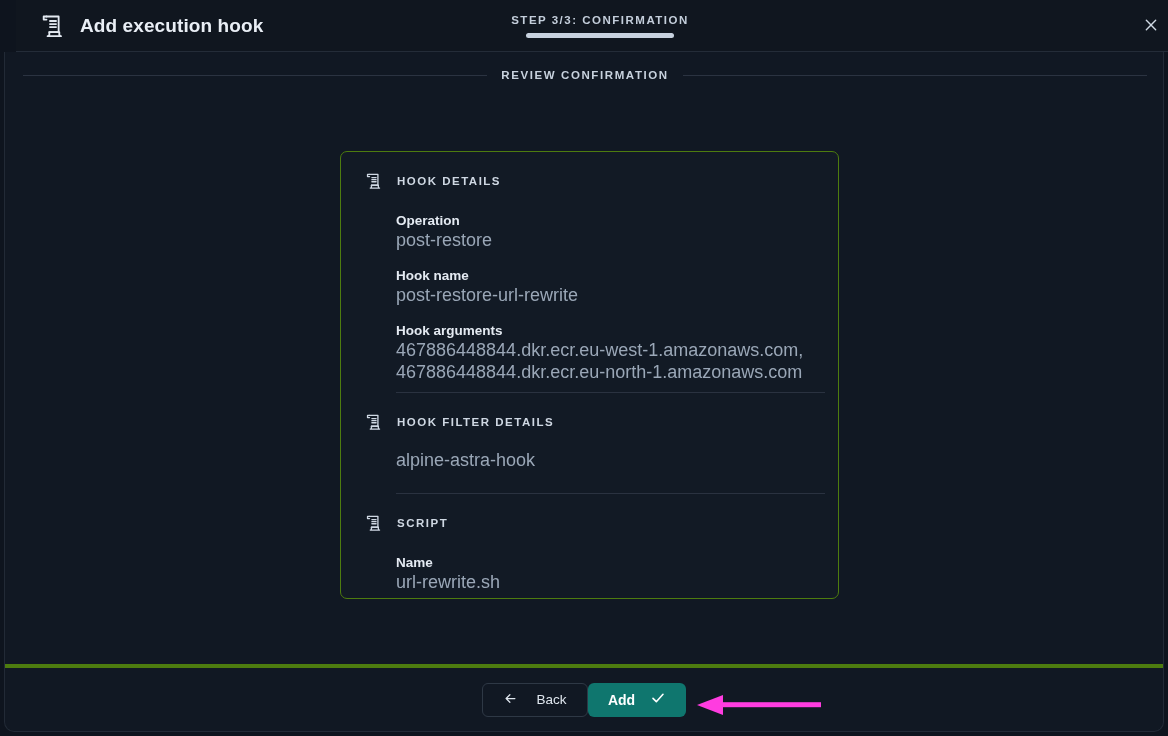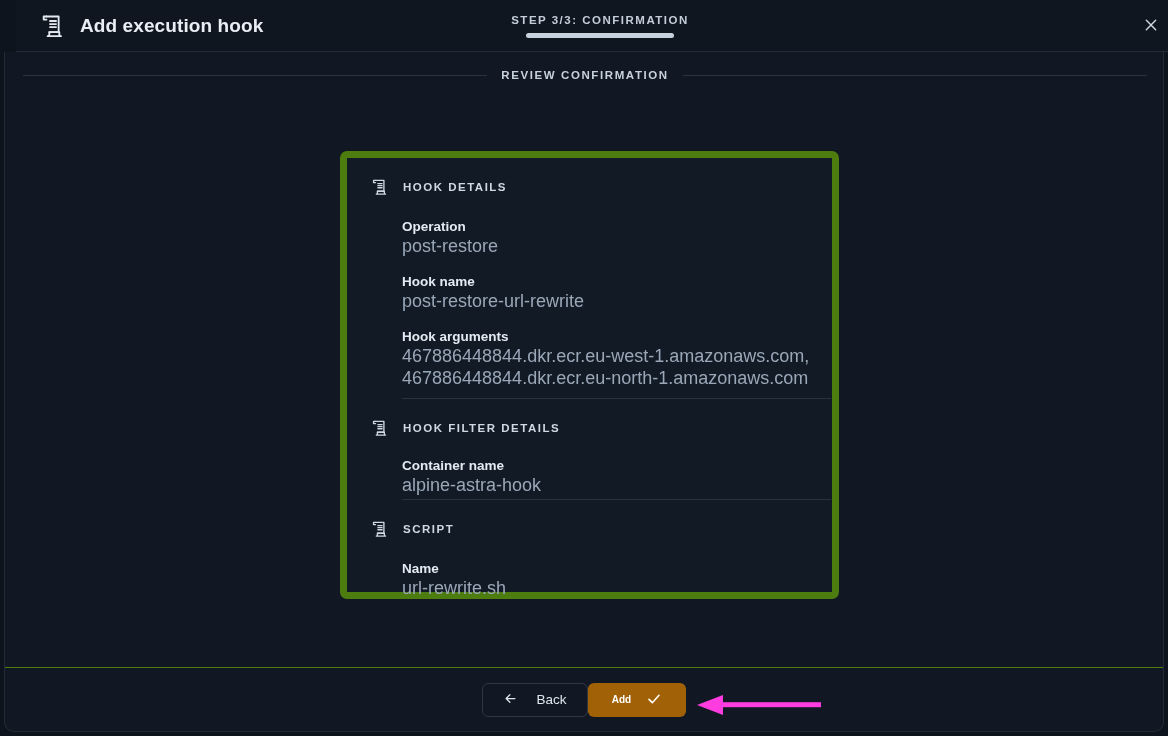--- a/index.html
+++ b/index.html
@@ -129,21 +129,21 @@
   }
 
   
   .card {
     position: absolute;
     left: 335px;
     top: 99px;
     width: 499px;
     height: 448px;
     box-sizing: border-box;
-    border: 7px solid #4d7c0f;
+    border: 1px solid #4d7c0f;
     border-radius: 7px;
     background: #121a25;
   }
 
   .group { position: absolute; left: 0; width: 100%; }
   .group-head {
     display: flex;
     align-items: center;
     gap: 14px;
     padding-left: 24px;
@@ -178,21 +178,21 @@
     background: #2a3240;
   }
 
   
   .footer {
     position: absolute;
     left: 0;
     bottom: 0;
     width: 1158px;
     height: 63px;
-    border-top: 1px solid #4d7c0f;
+    border-top: 4px solid #4d7c0f;
     display: flex;
     align-items: center;
     justify-content: center;
   }
   .btn {
     border: none;
     cursor: pointer;
     font-family: "Liberation Sans", sans-serif;
     display: inline-flex;
     align-items: center;
@@ -208,23 +208,23 @@
     font-size: 13.5px;
     gap: 18px;
     padding: 0;
   }
   .btn-back svg { width: 15px; height: 15px; }
   .btn-add {
     position: relative;
     width: 98px;
     height: 34px;
     border-radius: 6px;
-    background: #a16207;
+    background: #0f766e;
     color: #ffffff;
-    font-size: 10px;
+    font-size: 14px;
     font-weight: bold;
     gap: 15px;
     padding: 0;
   }
   .btn-add svg { width: 16px; height: 16px; }
 
   
   .annot-arrow {
     position: absolute;
     left: 697px;
@@ -316,21 +316,20 @@
               <path d="M6 3.2h11.2v14.4H8.6"></path>
               <path d="M6 3.2H3.4v2.9H6"></path>
               <path d="M8.6 17.6v2.2a1.6 1.6 0 0 1-1.6 1.6h12.4a1.6 1.6 0 0 1-1.6-1.6v-2.2z"></path>
               <path d="M9.2 7.4h5.6M9.2 10.2h5.6M9.2 13h5.6"></path>
             </svg>
           </span>
           <span class="label">HOOK FILTER DETAILS</span>
         </div>
 
         <div class="field" style="margin-top:19px;">
-          <div class="k">Container name</div>
           <div class="v">alpine-astra-hook</div>
         </div>
       </div>
 
       <div class="inner-rule" style="top:341px;"></div>
 
       <div class="group" style="top:362px;">
         <div class="group-head">
           <span>
             <svg class="scroll-icon sm" viewBox="0 0 24 24" fill="none" stroke="#cfd8e3" stroke-width="1.8" stroke-linecap="round" stroke-linejoin="round">

